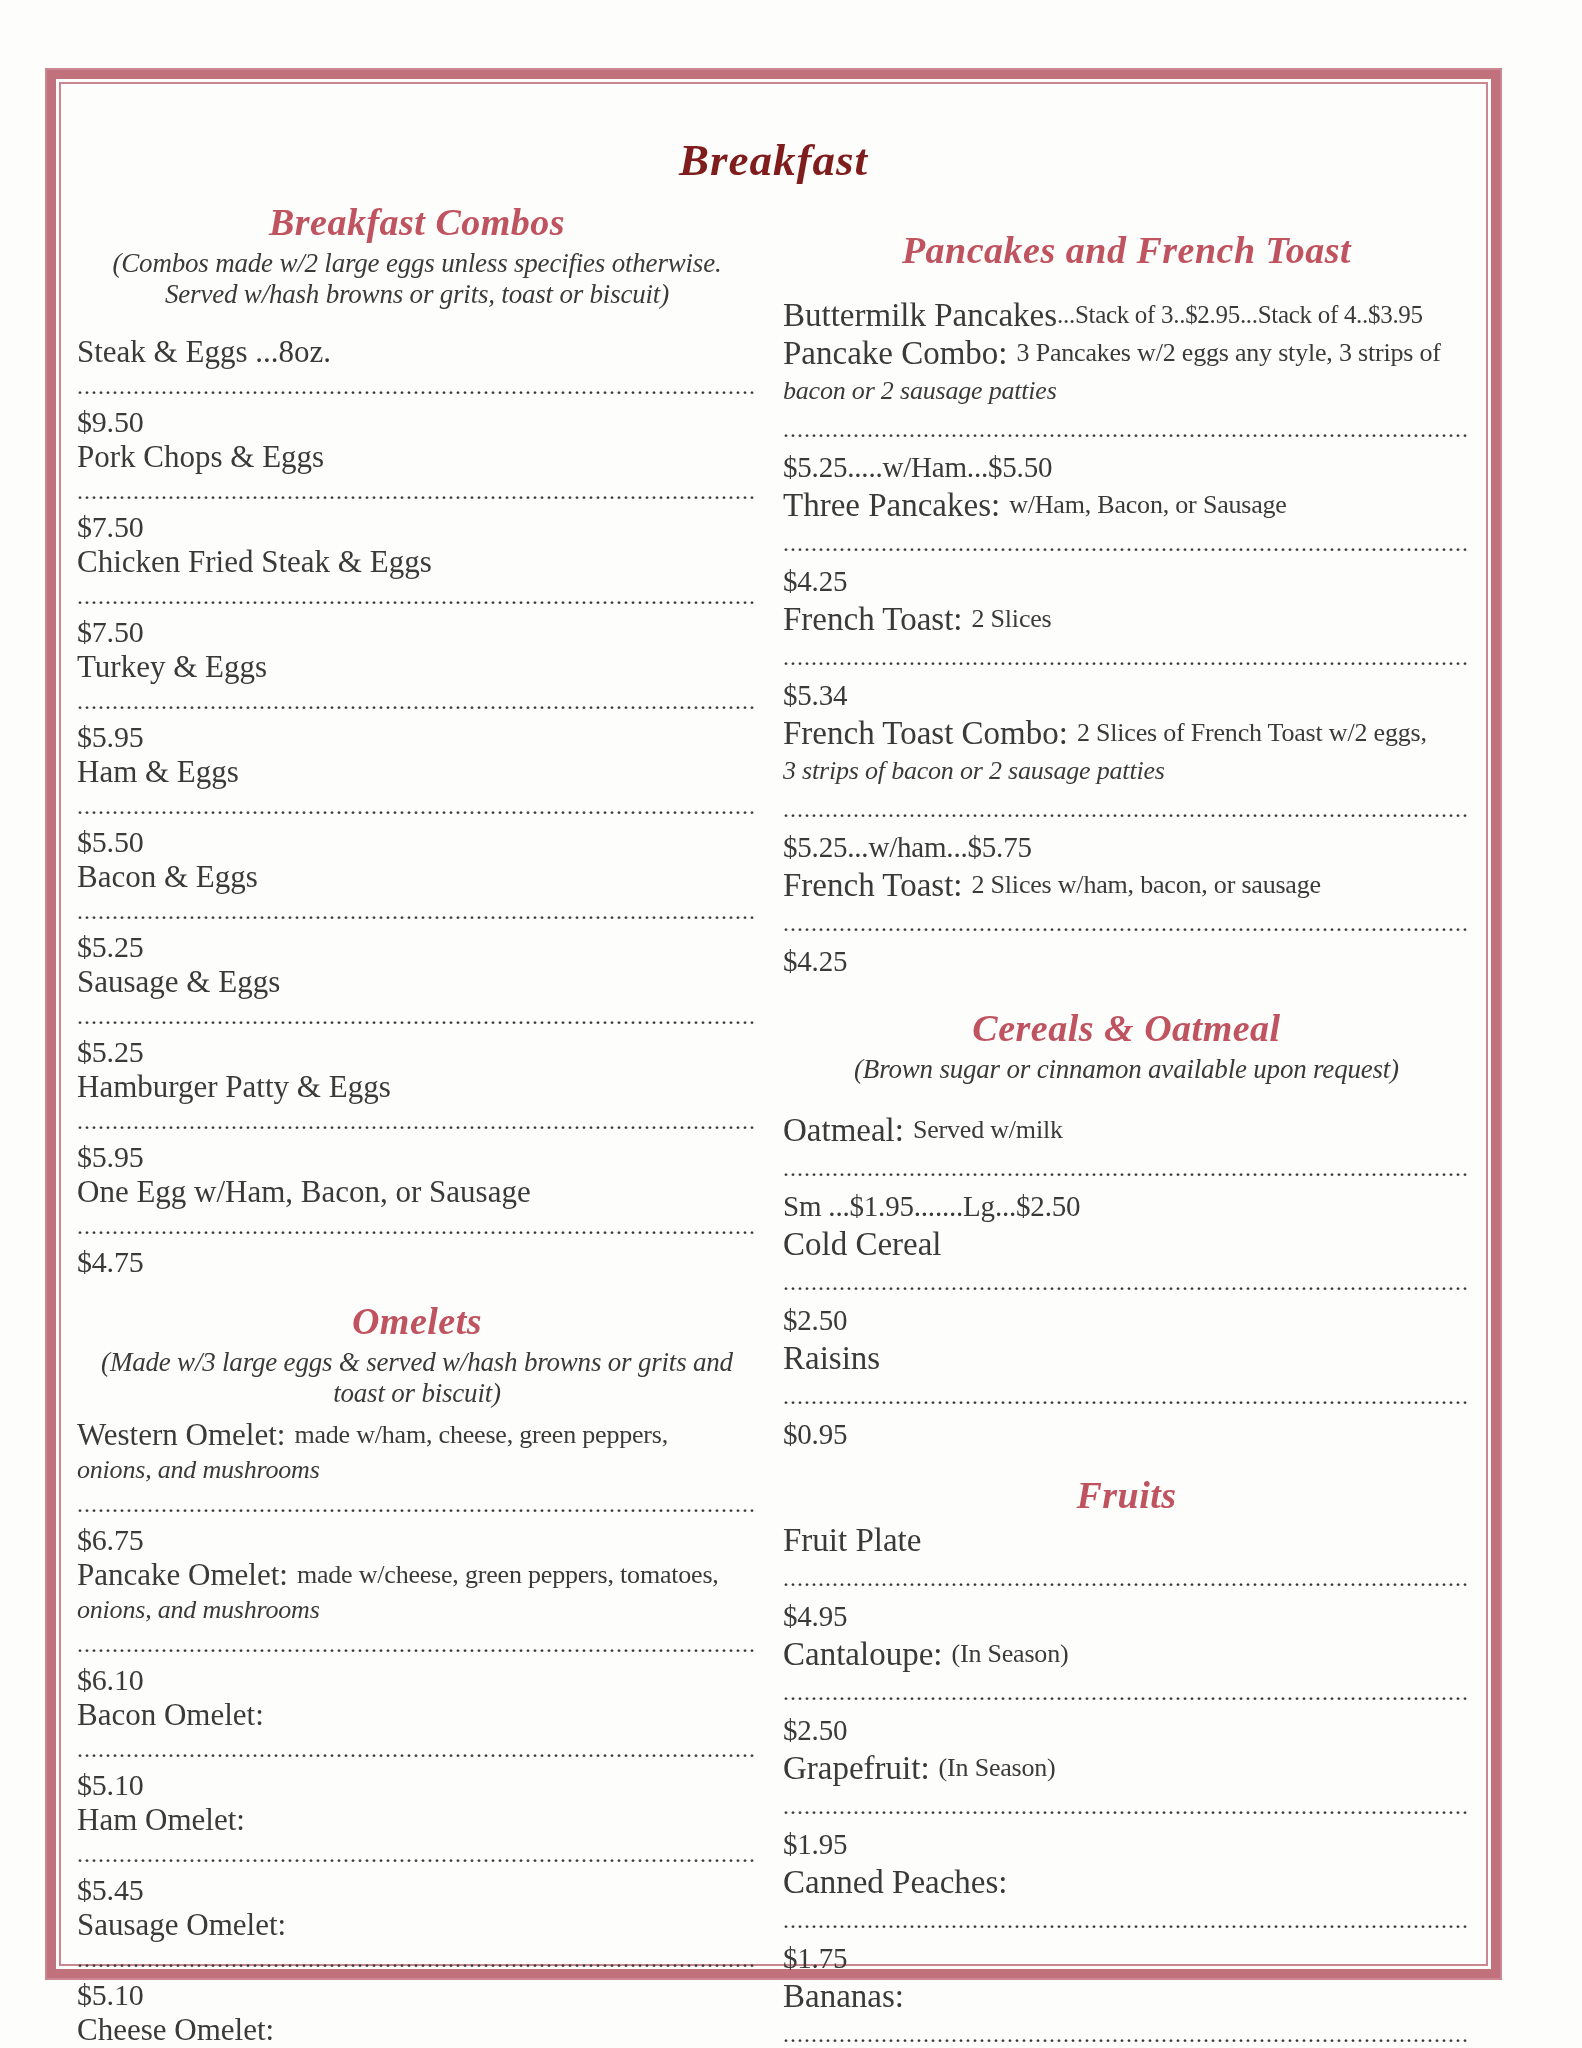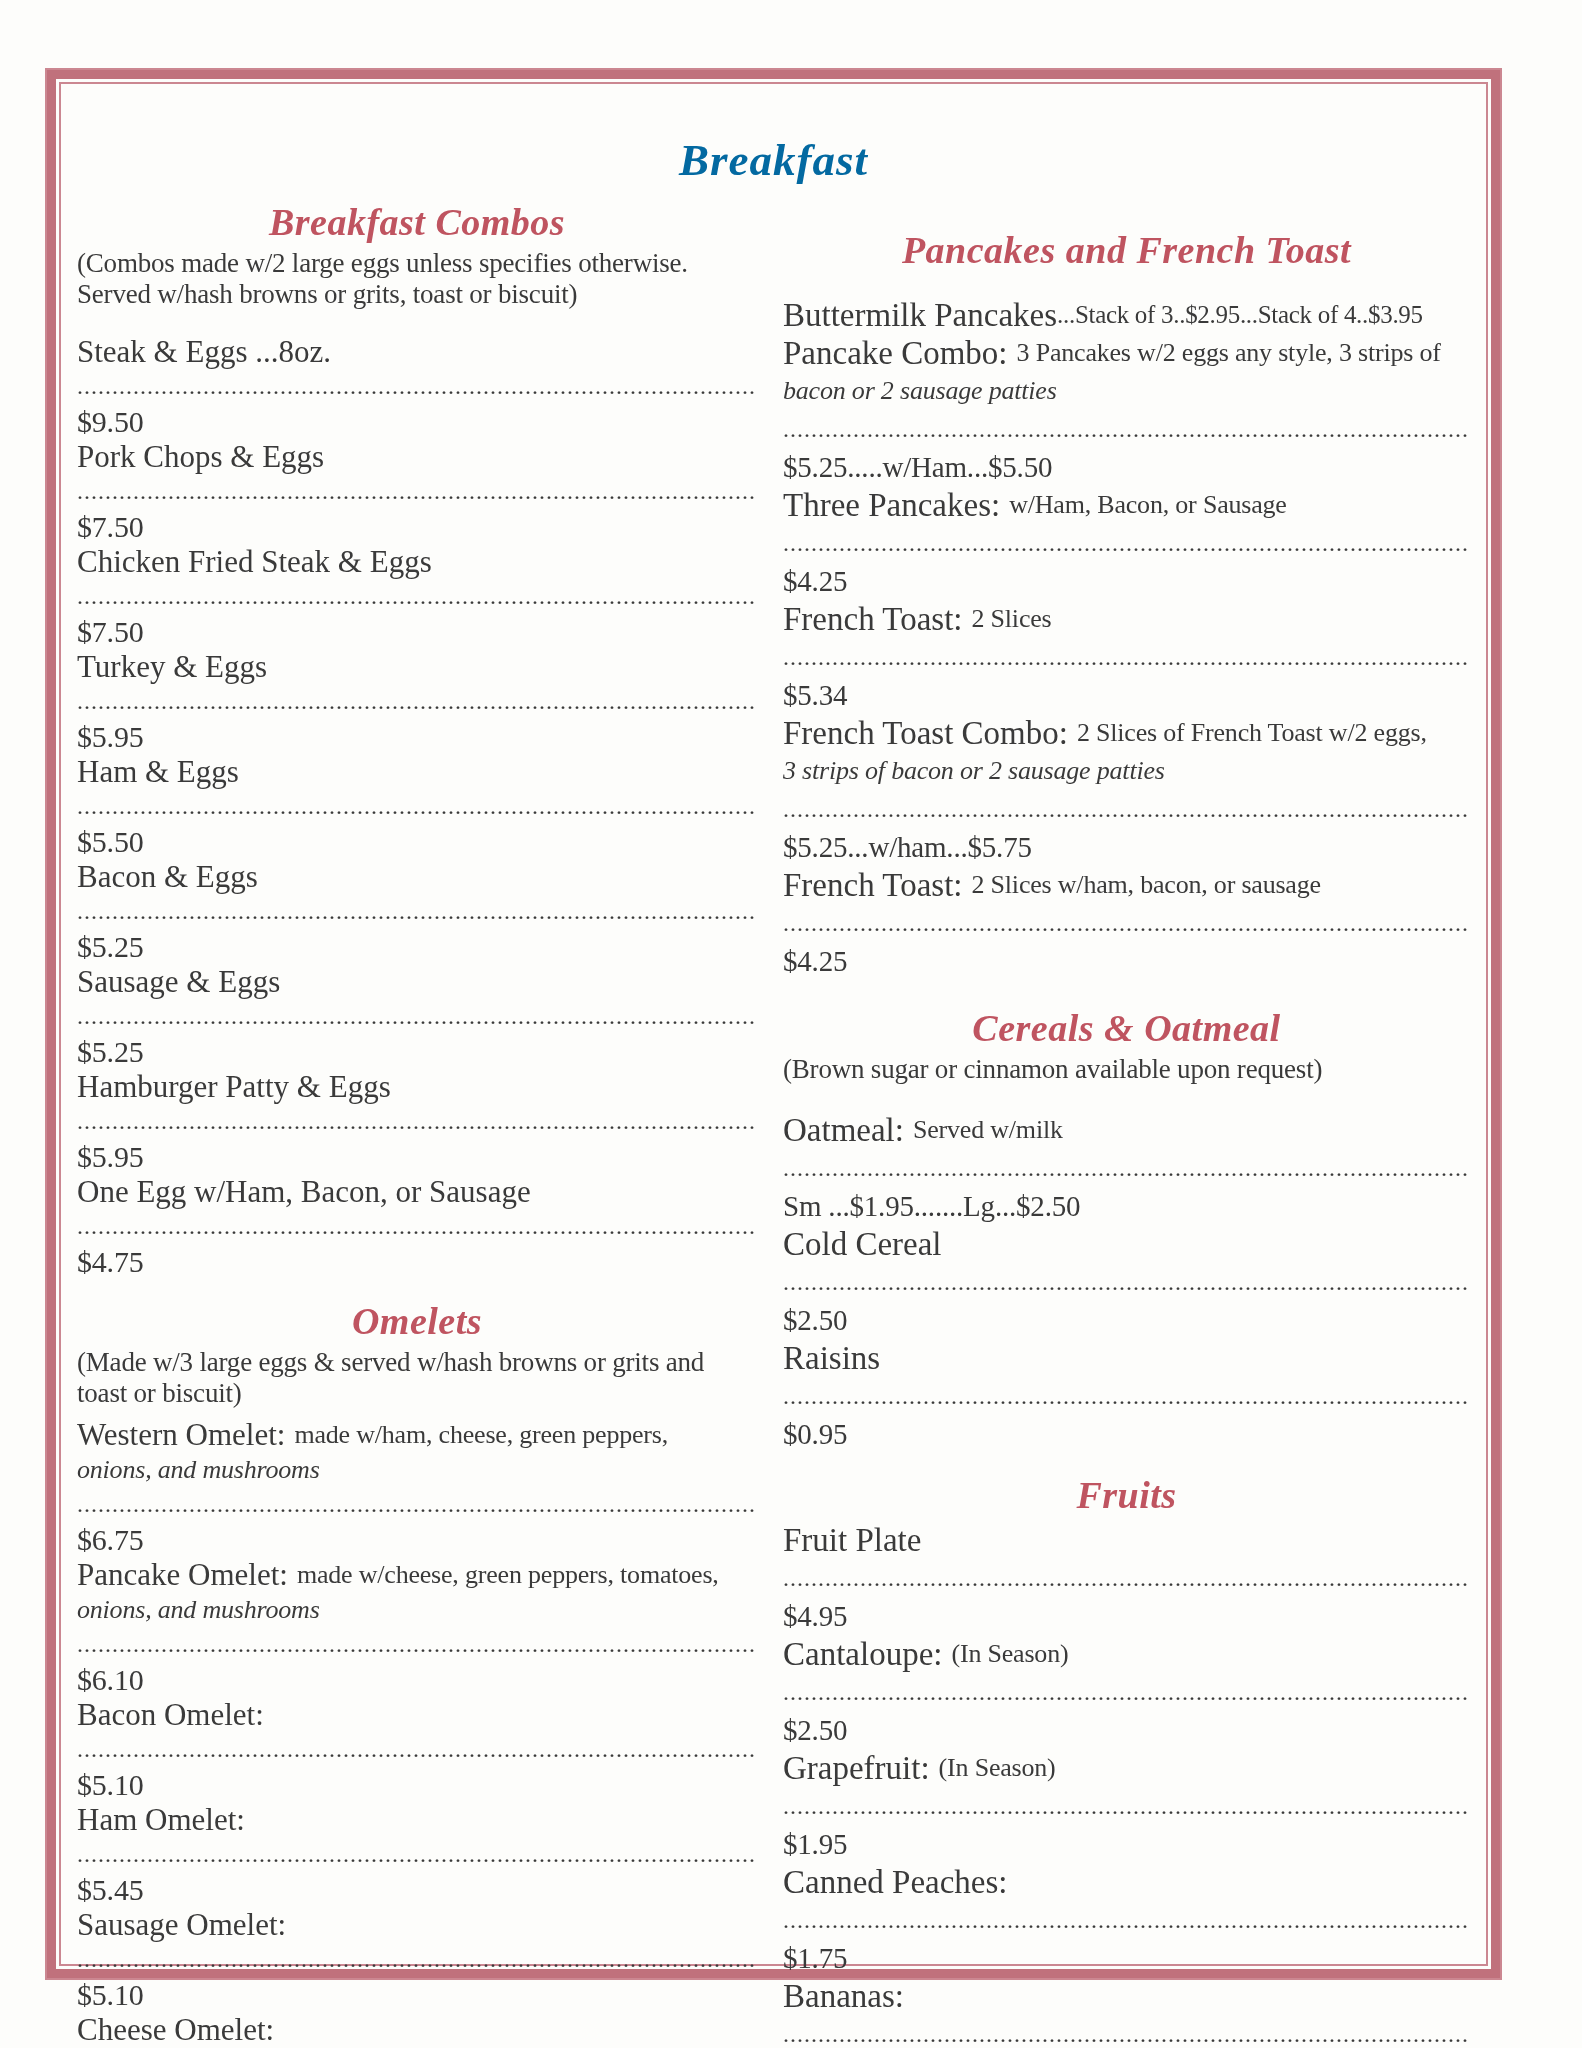--- a/index.html
+++ b/index.html
@@ -14,35 +14,35 @@
   .frame {
     position:absolute; left:45px; top:68px; width:1453px; height:1908px;
     border:2px solid #cb8791;
   }
   .frame-band { position:absolute; inset:0; border:9px solid #c0717c; }
   .frame-thin { position:absolute; inset:3px; border:2px solid #cb8791; }
   .content { position:absolute; inset:0; padding:6px 16px 0 16px; }
 
   .menu-title {
     text-align:center; font-size:45px; font-weight:bold; font-style:italic;
-    color:#0369a1; margin-top:44px; letter-spacing:1px;
+    color:#7f1d1d; margin-top:44px; letter-spacing:1px;
   }
 
   .cols { display:flex; gap:26px; margin-top:14px; align-items:flex-start; }
   .col-left  { flex:0 0 680px; width:680px; }
   .col-right { flex:1; min-width:0; }
 
   
   .section { margin-top:28px; }
   .col-left > .section:first-child, .col-right > .section:first-child { margin-top:0; }
   .section-heading {
     text-align:center; font-size:38px; font-weight:bold; font-style:italic;
     color:#bf5460; margin:0 0 4px 0; letter-spacing:0.5px;
   }
-  .section-sub { font-size:27px; line-height:31px; letter-spacing:-0.2px; }
+  .section-sub { text-align:center; font-size:27px; line-height:31px; letter-spacing:-0.2px;font-style:italic; }
   .items { margin-top:24px; }
 
   section[data-sec="omelets"] .items { margin-top:8px; }
   section[data-sec="fruits"] .items { margin-top:4px; }
   section[data-sec="cereals-oatmeal"] .items { margin-top:26px; }
   section[data-sec="omelets"] { margin-top:20px; }
   section[data-sec="cereals-oatmeal"] { margin-top:26px; }
   section[data-sec="fruits"] { margin-top:20px; }
 
   

